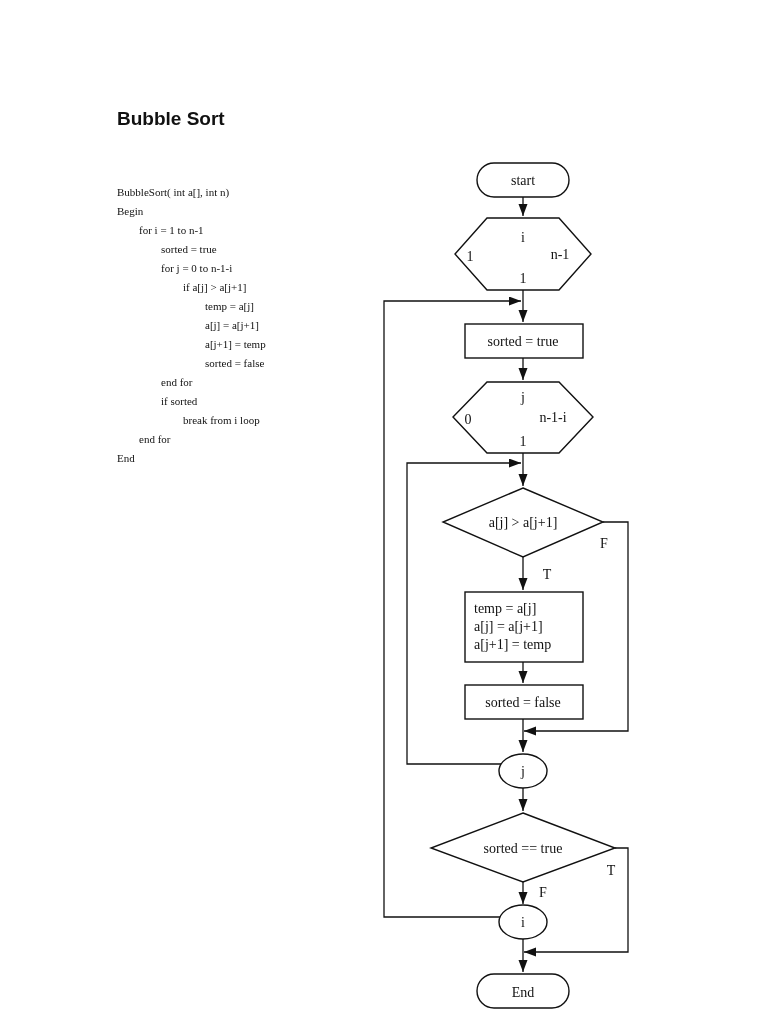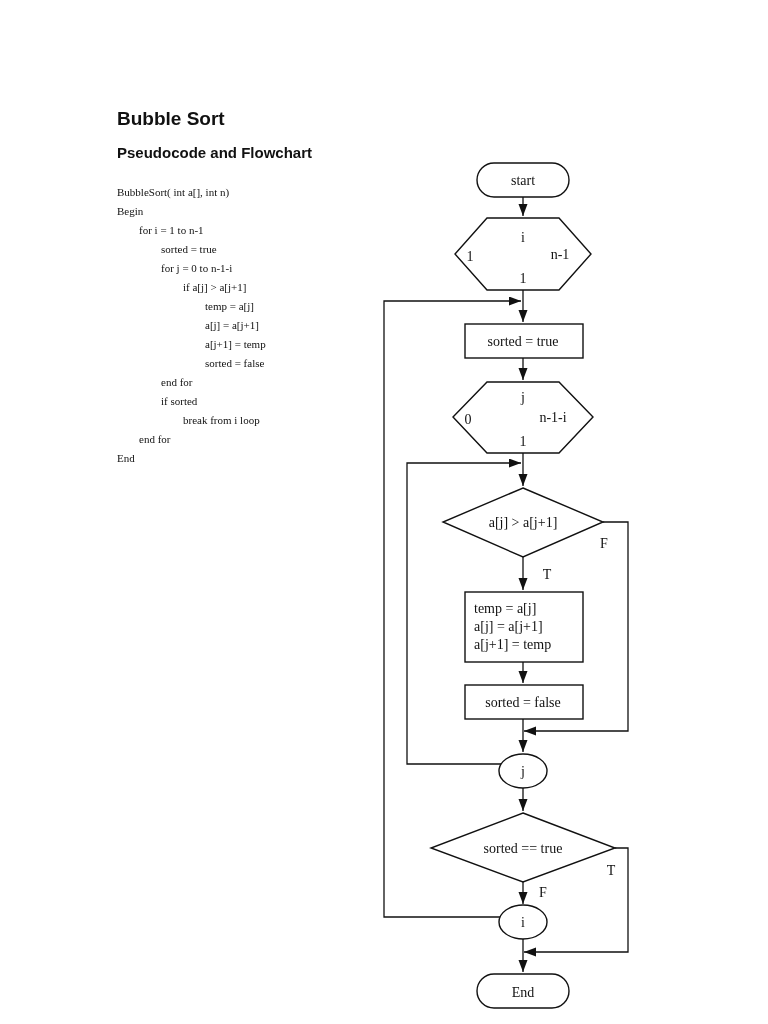--- a/index.html
+++ b/index.html
@@ -58,21 +58,20 @@
     fill: #111111;
     stroke: none;
   }
 </style>
 </head>
 <body>
 
 <div class="page">
 
   <div class="doc-title">Bubble Sort</div>
-  <div class="doc-subtitle">Pseudocode and Flowchart</div>
 
   <div class="pseudocode"><div class="pc-line" style="padding-left: 0px;">BubbleSort( int a[], int n)</div><div class="pc-line" style="padding-left: 0px;">Begin</div><div class="pc-line" style="padding-left: 22px;">for i = 1 to n-1</div><div class="pc-line" style="padding-left: 44px;">sorted = true</div><div class="pc-line" style="padding-left: 44px;">for j = 0 to n-1-i</div><div class="pc-line" style="padding-left: 66px;">if a[j] &gt; a[j+1]</div><div class="pc-line" style="padding-left: 88px;">temp = a[j]</div><div class="pc-line" style="padding-left: 88px;">a[j] = a[j+1]</div><div class="pc-line" style="padding-left: 88px;">a[j+1] = temp</div><div class="pc-line" style="padding-left: 88px;">sorted = false</div><div class="pc-line" style="padding-left: 44px;">end for</div><div class="pc-line" style="padding-left: 44px;">if sorted</div><div class="pc-line" style="padding-left: 66px;">break from i loop</div><div class="pc-line" style="padding-left: 22px;">end for</div><div class="pc-line" style="padding-left: 0px;">End</div></div>
 
   <svg class="flowchart" width="768" height="1024" viewBox="0 0 768 1024">
     <defs>
       <marker id="arr" markerUnits="userSpaceOnUse" markerWidth="13" markerHeight="10" refX="12" refY="4.5" orient="auto">
         <path d="M0,0 L12,4.5 L0,9 Z" fill="#111111"></path>
       </marker>
     </defs>
 

